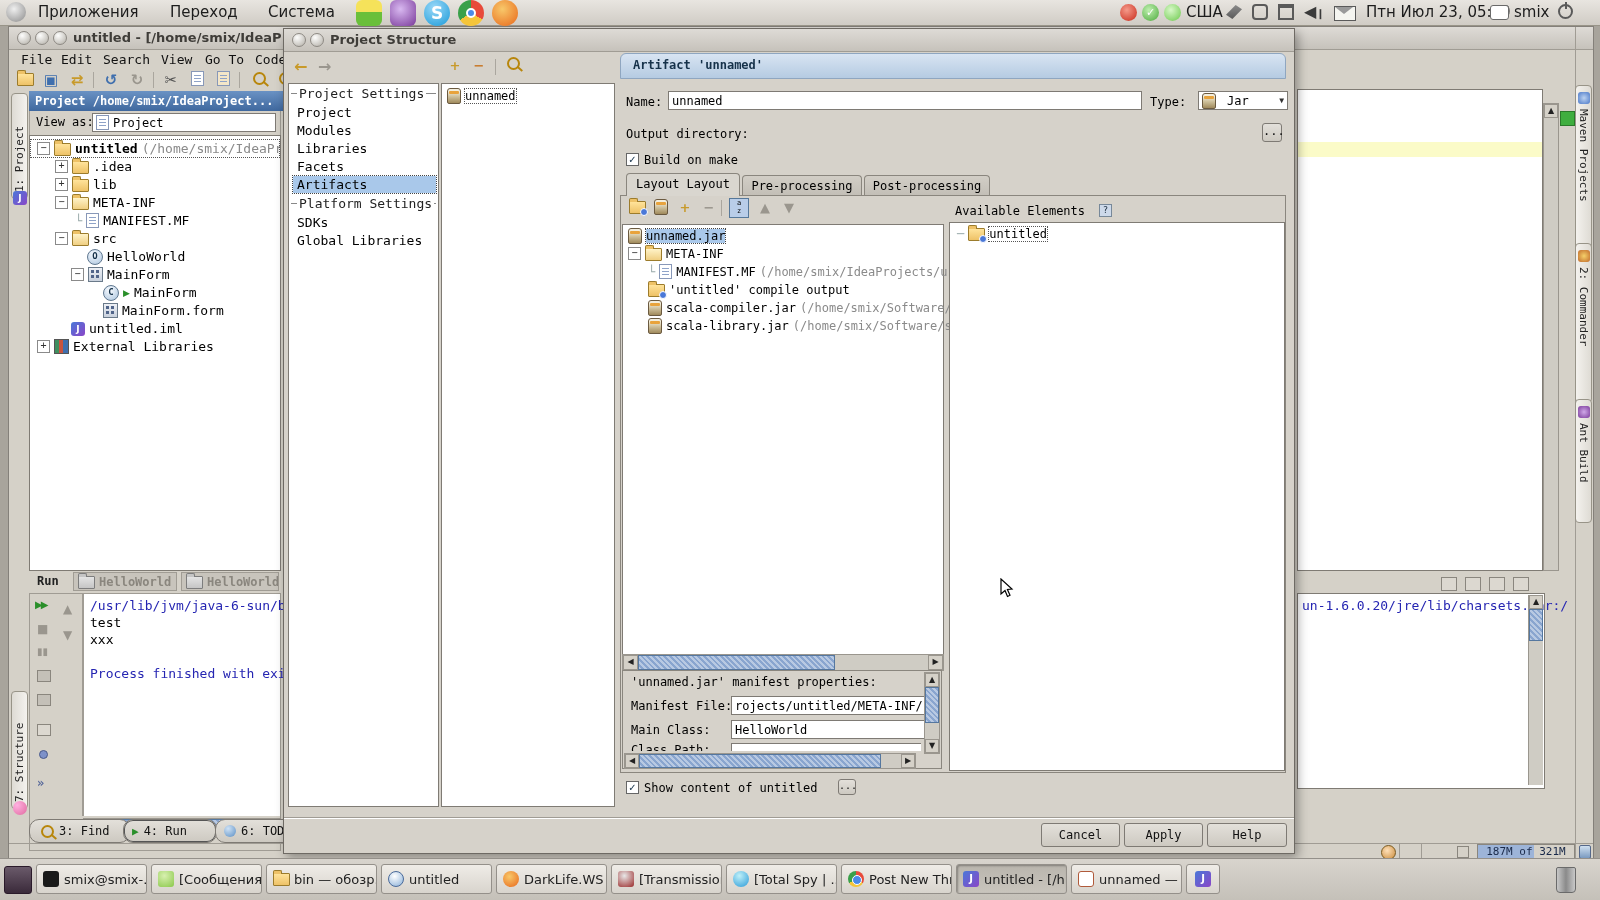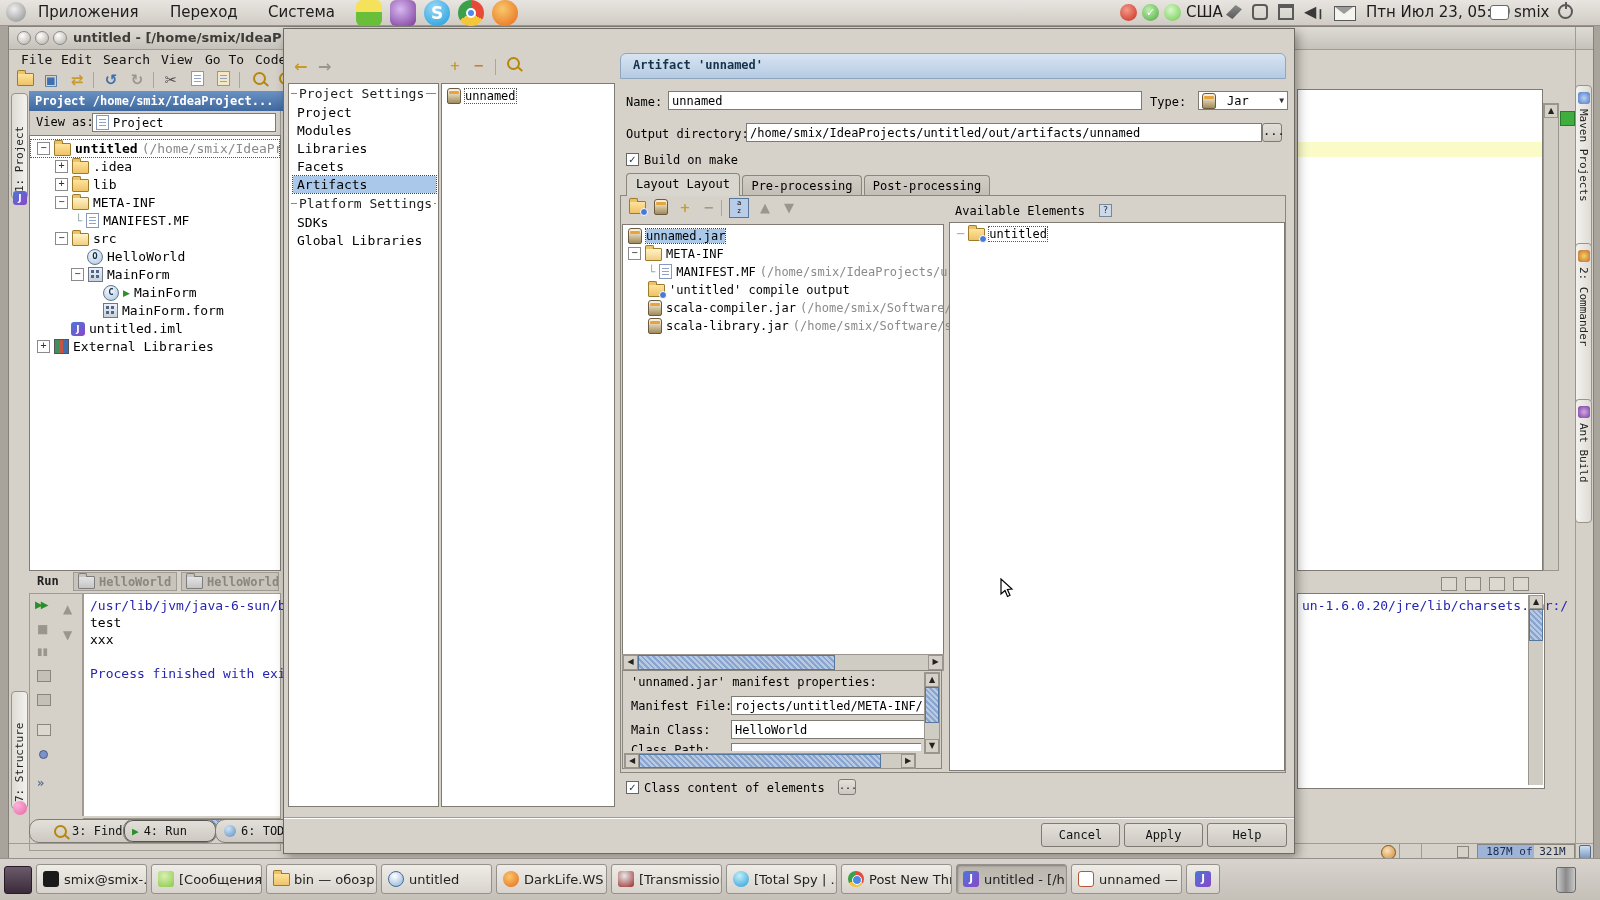--- a/index.html
+++ b/index.html
@@ -262,21 +262,21 @@
         <span class="conline" style="left:6px;top:38px">xxx</span>
         <span class="conline blue" style="left:6px;top:72px">Process finished with exit</span>
       </div>
 
       <div class="sbtrack" style="left:53px;top:224px;width:196px;height:14px">
         <span class="sbbtn" style="left:0;top:0;width:13px;height:12px">◀</span>
         <span class="sbthumb" style="left:15px;top:0;width:178px;height:12px"></span>
       </div>
     </div>
 
-    <div class="btn" style="left:20px;top:792px;width:88px;height:22px;border-radius:10px;display:flex;align-items:center;gap:5px;padding-left:24px">
+    <div class="btn" style="left:20px;top:792px;width:88px;height:22px;border-radius:10px;display:flex;align-items:center;gap:5px;padding-left:11px">
       <span class="srch"></span>
       <span>3: Find</span>
     </div>
     <div class="btn" style="left:114px;top:792px;width:84px;height:22px;border-radius:10px;display:flex;align-items:center;gap:5px;padding-left:8px;box-shadow:0 0 0 1px #555 inset">
       <span style="color:#2a8f2a;font-size:11px">▶</span>
       <span>4: Run</span>
     </div>
     <div class="btn" style="left:206px;top:792px;width:92px;height:22px;border-radius:10px;display:flex;align-items:center;gap:5px;padding-left:8px">
       <span style="width:12px;height:12px;border-radius:50%;background:radial-gradient(circle at 35% 30%,#cfe2f5,#5a8ec4);flex:none"></span>
       <span>6: TODO</span>
@@ -324,20 +324,25 @@
       <span class="vico" style="background:radial-gradient(circle,#f5d06a,#c06a2a)"></span>
       <span>2: Commander</span>
     </div>
     <div class="vtab" style="left:1566px;top:372px;height:110px">
       <span class="vico" style="background:radial-gradient(circle,#d0a8e8,#7a3a9a)"></span>
       <span>Ant Build</span>
     </div>
   </div>
 
   <div id="dlg" class="abs">
+    <div class="titlebar abs" style="height:22px">
+      <span class="wbtn abs" style="left:8px"></span>
+      <span class="wbtn abs" style="left:26px"></span>
+      <span class="wtitle abs" style="left:46px">Project Structure</span>
+    </div>
 
     <span class="abs" style="left:10px;top:30px;color:#c89a2a;font:bold 16px/16px 'DejaVu Sans',sans-serif">←</span>
     <span class="abs" style="left:34px;top:30px;color:#9a968e;font:bold 16px/16px 'DejaVu Sans',sans-serif">→</span>
 
     <div class="panelw abs" style="left:4px;top:54px;width:149px;height:722px">
       <div class="navsep" style="top:2px">
         <span>Project Settings</span>
       </div>
       <span class="navitem" style="top:20px">Project</span>
       <span class="navitem" style="top:38px">Modules</span>
@@ -370,21 +375,20 @@
       </div>
       <span class="lbl" style="left:8px;top:42px">Name:</span>
       <input class="fld" style="left: 50px; top: 38px; width: 466px;" value="unnamed">
       <span class="lbl" style="left:532px;top:42px">Type:</span>
       <div class="fld" style="left:580px;top:38px;width:82px;display:flex;align-items:center;gap:11px">
         <span class="jar"></span>
         <span>Jar</span>
         <span style="margin-left:auto;font-size:8px;color:#333">▼</span>
       </div>
       <span class="lbl" style="left:8px;top:74px">Output directory:</span>
-      <input class="fld" style="left: 128px; top: 70px; width: 508px;" value="/home/smix/IdeaProjects/untitled/out/artifacts/unnamed">
       <span class="btn" style="left:644px;top:70px;width:18px;height:17px;line-height:15px">...</span>
       <span class="cb" style="left:8px;top:100px">✓</span>
       <span class="lbl" style="left:26px;top:100px">Build on make</span>
 
       <span class="dtab active" style="left:8px;top:120px;width:112px">Layout Layout</span>
       <span class="dtab" style="left:124px;top:122px;width:118px">Pre-processing</span>
       <span class="dtab" style="left:246px;top:122px;width:124px">Post-processing</span>
 
       <div class="abs" style="left:2px;top:142px;width:664px;height:576px;border:1px solid #8a867e;background:#d6d2ca">
 
@@ -465,21 +469,21 @@
         <div class="panelw abs" style="left:328px;top:26px;width:334px;height:547px">
           <div class="trow" style="top:2px;padding-left:6px;font-size:12px">
             <span class="guide">─</span>
             <span class="fold mod"></span>
             <span class="self">untitled</span>
           </div>
         </div>
       </div>
 
       <span class="cb" style="left:8px;top:728px">✓</span>
-      <span class="lbl" style="left:26px;top:728px">Class content of elements</span>
+      <span class="lbl" style="left:26px;top:728px">Show content of untitled</span>
       <span class="btn" style="left:220px;top:726px;width:16px;height:14px;line-height:12px;font-size:10px">...</span>
     </div>
 
     <div class="abs" style="left:0;top:788px;width:1010px;height:1px;background:#fff;border-top:1px solid #a09c94"></div>
     <span class="btn" style="left:675px;top:834px;width:76px;height:22px;line-height:22px;box-shadow:0 0 0 1px #444">OK</span>
     <span class="btn" style="left:757px;top:794px;width:77px;height:22px;line-height:22px">Cancel</span>
     <span class="btn" style="left:840px;top:794px;width:77px;height:22px;line-height:22px">Apply</span>
     <span class="btn" style="left:923px;top:794px;width:78px;height:22px;line-height:22px">Help</span>
   </div>
 

